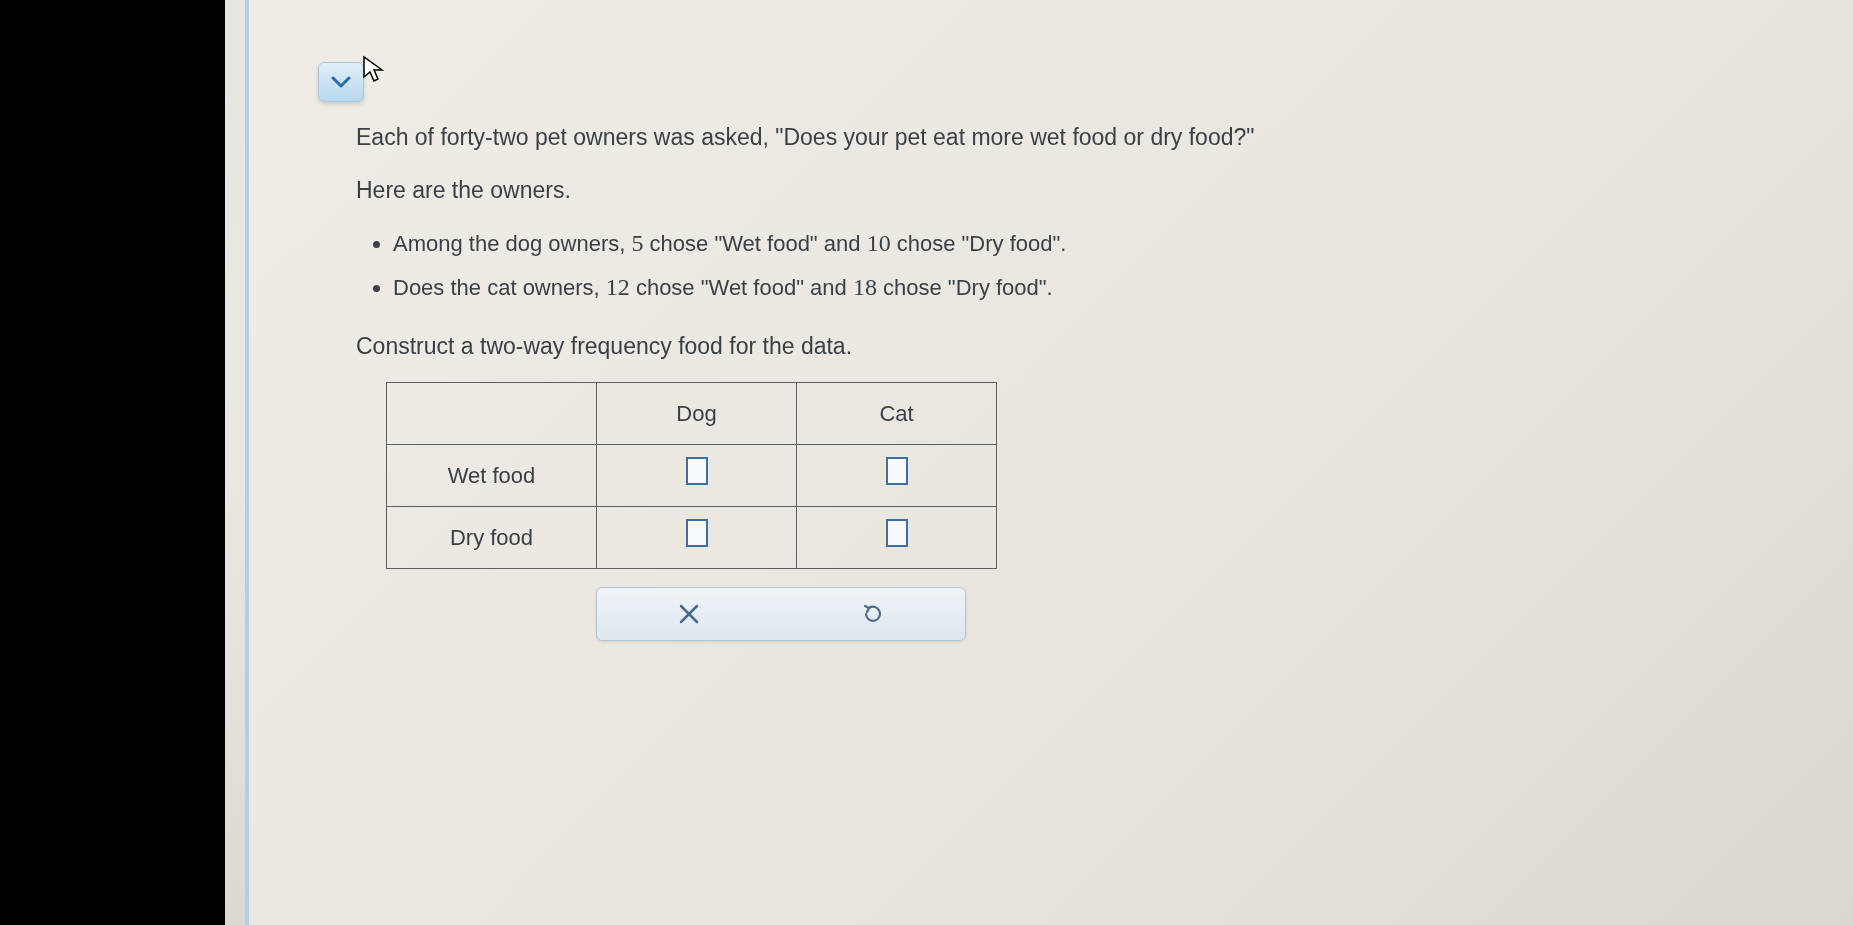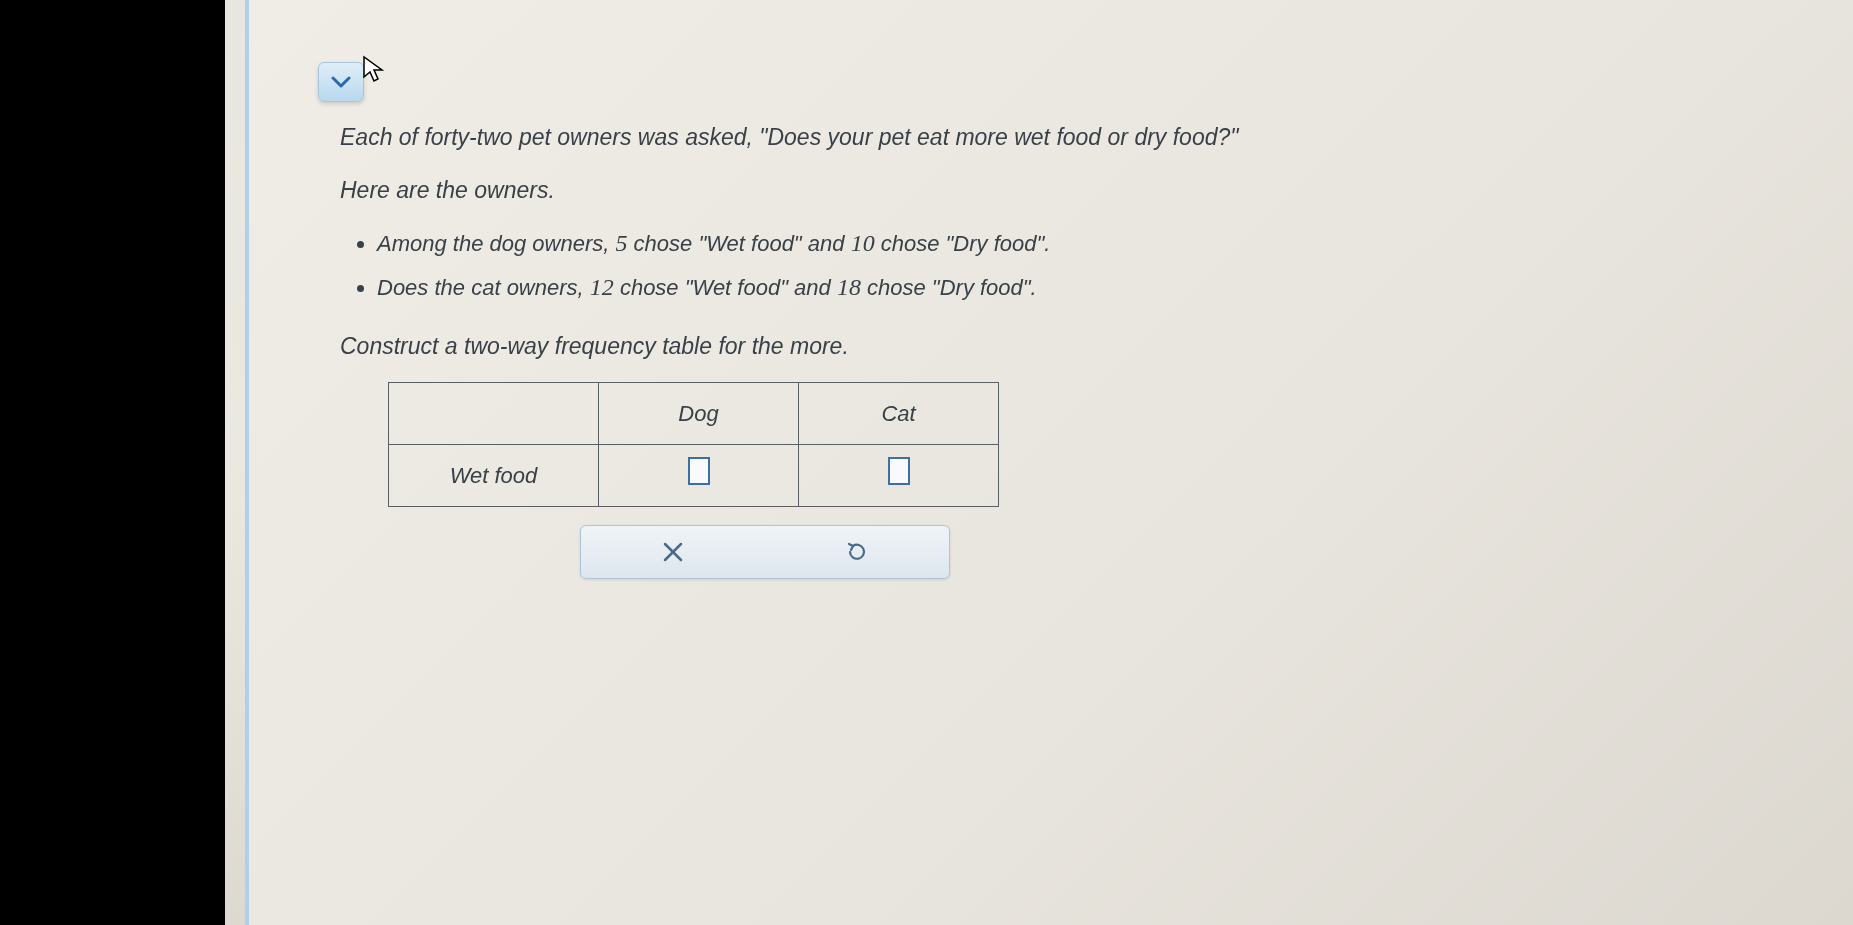--- a/index.html
+++ b/index.html
@@ -93,41 +93,40 @@
     border: 1px solid #a8c6dd;
     border-radius: 6px;
     display: flex;
     align-items: center;
     justify-content: center;
     cursor: pointer;
     box-shadow: 0 2px 4px rgba(0,0,0,0.15);
   }
   .content {
     position: absolute;
-    left: 340px;
+    left: 356px;
     top: 120px;
     right: 40px;
     color: #3a4048;
     font-size: 23px;
     line-height: 1.5;
-    font-style: italic;
   }
   .content p { margin-bottom: 18px; }
   .content ul {
     margin: 12px 0 24px 37px;
   }
   .content ul li {
     margin-bottom: 8px;
     font-size: 22px;
   }
   .num { font-family: 'Times New Roman', serif; font-size: 24px; }
   .freq-table {
     border-collapse: collapse;
     margin-top: 18px;
-    margin-left: 48px;
+    margin-left: 30px;
   }
   .freq-table td, .freq-table th {
     border: 1px solid #5a5f66;
     text-align: center;
     font-weight: normal;
     font-size: 22px;
     color: #3a4048;
   }
   .freq-table th { height: 62px; }
   .freq-table td { height: 62px; }
@@ -203,31 +202,36 @@
   <p>Each of forty-two pet owners was asked, "Does your pet eat more wet food or dry food?"</p>
   <p>Here are the owners.</p>
   <ul>
     <li>
       <span>Among the dog owners, </span><span class="num">5</span><span> chose "Wet food" and </span><span class="num">10</span><span> chose "Dry food".</span>
     </li>
     <li>
       <span>Does the cat owners, </span><span class="num">12</span><span> chose "Wet food" and </span><span class="num">18</span><span> chose "Dry food".</span>
     </li>
   </ul>
-  <p>Construct a two-way frequency table for the more.</p>
+  <p>Construct a two-way frequency food for the data.</p>
 
   <table class="freq-table">
     <tbody>
         <tr>
       <th class="col-row-label"></th>
       <th class="col-pet">Dog</th>
       <th class="col-pet">Cat</th>
     </tr>
     <tr>
       <td class="col-row-label">Wet food</td>
+      <td class="col-pet"><span class="input-cell"></span></td>
+      <td class="col-pet"><span class="input-cell"></span></td>
+    </tr>
+    <tr>
+      <td class="col-row-label">Dry food</td>
       <td class="col-pet"><span class="input-cell"></span></td>
       <td class="col-pet"><span class="input-cell"></span></td>
     </tr>
   </tbody>
     </table>
 
   <div class="toolbar">
     <div class="tool-btn" title="Clear">
       <svg width="22" height="22" viewBox="0 0 22 22">
         <line x1="3" y1="3" x2="19" y2="19" stroke="#4a6a8a" stroke-width="2.5" stroke-linecap="round"></line>

